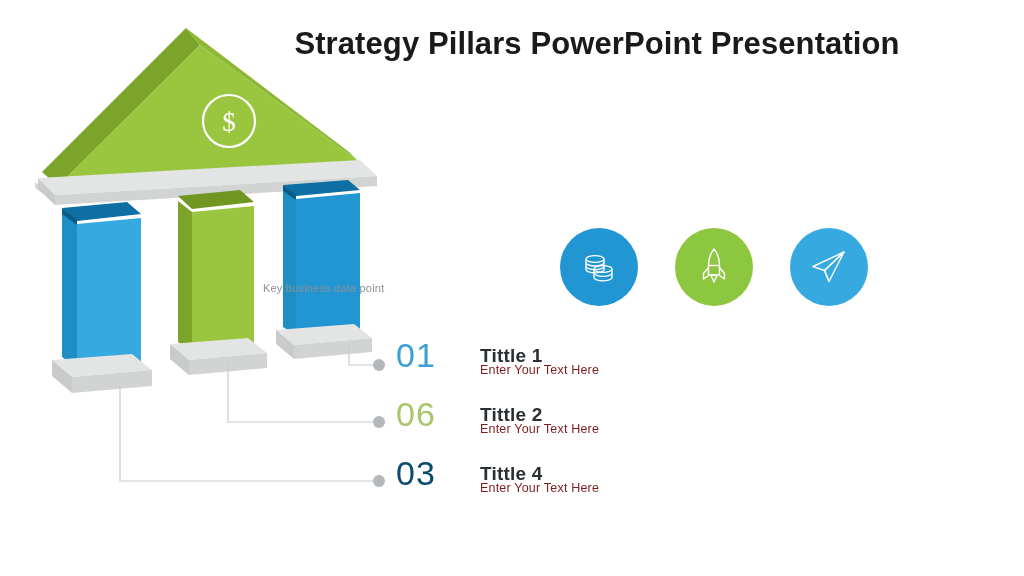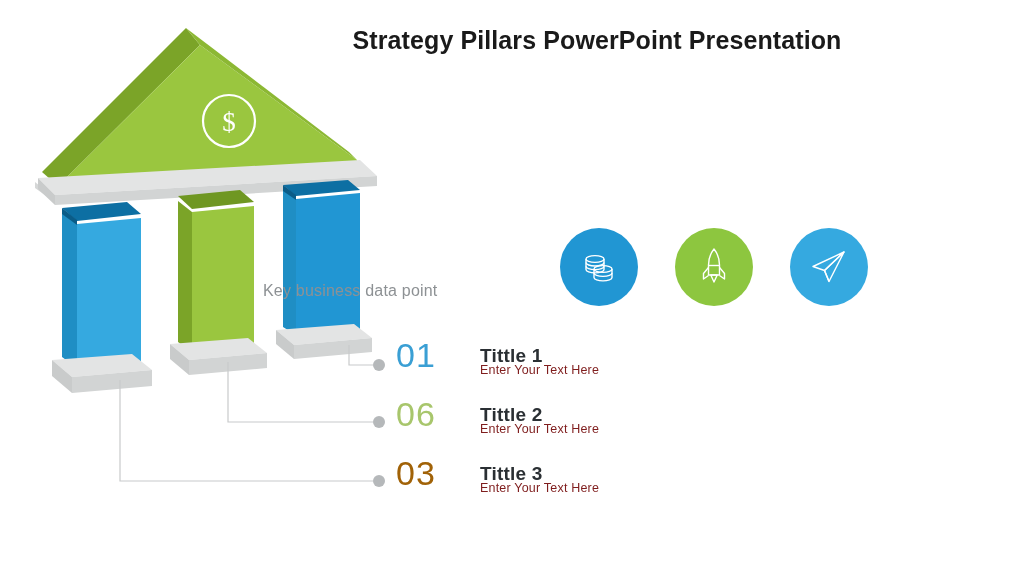--- a/index.html
+++ b/index.html
@@ -16,21 +16,21 @@
     background: #ffffff;
   }
 
   
   .slide-title {
     position: absolute;
     left: 0;
     top: 26px;
     width: 1024px;
     text-align: center;
-    font-size: 25px;
+    font-size: 31px;
     font-weight: bold;
     color: #1a1a1a;
     letter-spacing: 0.1px;
     white-space: nowrap;
   }
   
   .slide-title > span { padding-left: 170px; display: inline-block; }
 
   
   .temple {
@@ -40,21 +40,21 @@
     width: 420px;
     height: 420px;
   }
   .temple svg { display: block; }
 
   
   .key-caption {
     position: absolute;
     left: 263px;
     top: 282px;
-    font-size: 16px;
+    font-size: 11px;
     color: #8d9194;
     white-space: nowrap;
     letter-spacing: 0.2px;
   }
 
   
   .icon-row {
     position: absolute;
     left: 560px;
     top: 228px;
@@ -243,18 +243,18 @@
     <div class="item-sub">Enter Your Text Here</div>
   </div>
 
   <div class="list-item">
     <div class="item-number" style="color:#a8c66c;">06</div>
     <div class="item-title">Tittle 2</div>
     <div class="item-sub">Enter Your Text Here</div>
   </div>
 
   <div class="list-item">
-    <div class="item-number" style="color:#a16207;">03</div>
-    <div class="item-title">Tittle 3</div>
+    <div class="item-number" style="color:#0c4a6e;">03</div>
+    <div class="item-title">Tittle 4</div>
     <div class="item-sub">Enter Your Text Here</div>
   </div>
 
 </div>
 
 </body></html>

